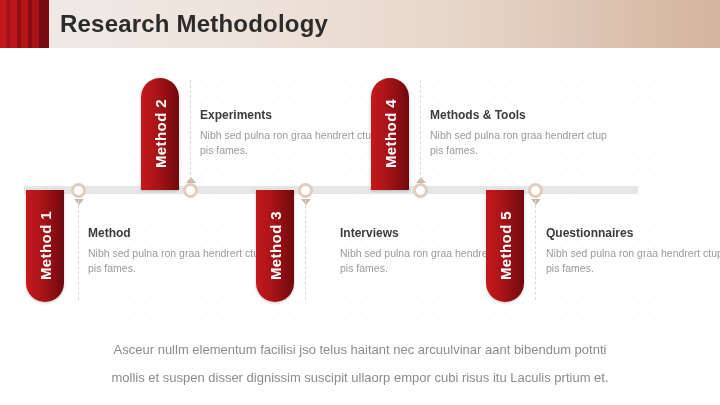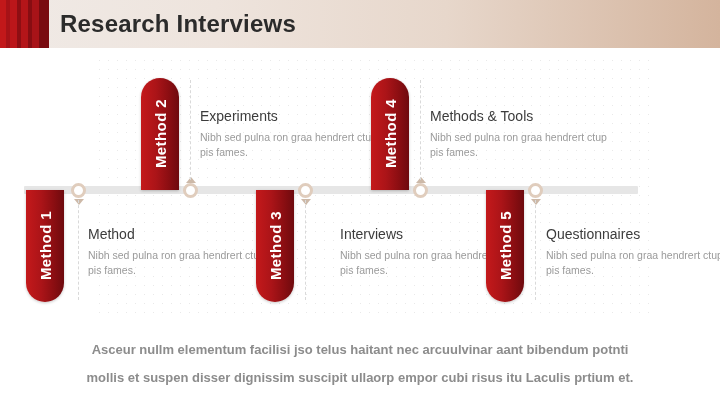--- a/index.html
+++ b/index.html
@@ -106,46 +106,45 @@
 
   
   .divider {
     position:absolute;
     width:0; border-left:1px dashed #d9d9d9;
   }
 
   
   .textblock { position:absolute; width:182px; }
   .tb-title {
-    font-size:14px; color:#3c3c3c; font-weight:normal;
+    font-size:12px; color:#3c3c3c; font-weight:bold;
     margin-bottom:6px; white-space:nowrap;
   }
   .tb-body {
     font-size:10.5px; color:#9a9a9a; line-height:1.45;
   }
 
   
   .footer {
     position:absolute; left:40px; top:336px;
     width:640px;
     text-align:center;
     font-size:13px; color:#8c8c8c;
     line-height:2.15;
-    font-weight:bold;
   }
   .footer div { white-space:nowrap; }
 </style>
 </head>
 <body>
 
 <div id="slide">
 
   <div class="header">
     <div class="header-stripes"></div>
-    <div class="header-title">Research Interviews</div>
+    <div class="header-title">Research Methodology</div>
   </div>
 
   <div class="dot-field"></div>
 
   <div class="timeline-bar"></div>
 
   <div class="node">
     <div class="banner down" style="left:26px; top:190px; height:112px;">
       <span class="banner-label">Method 1</span>
     </div>

